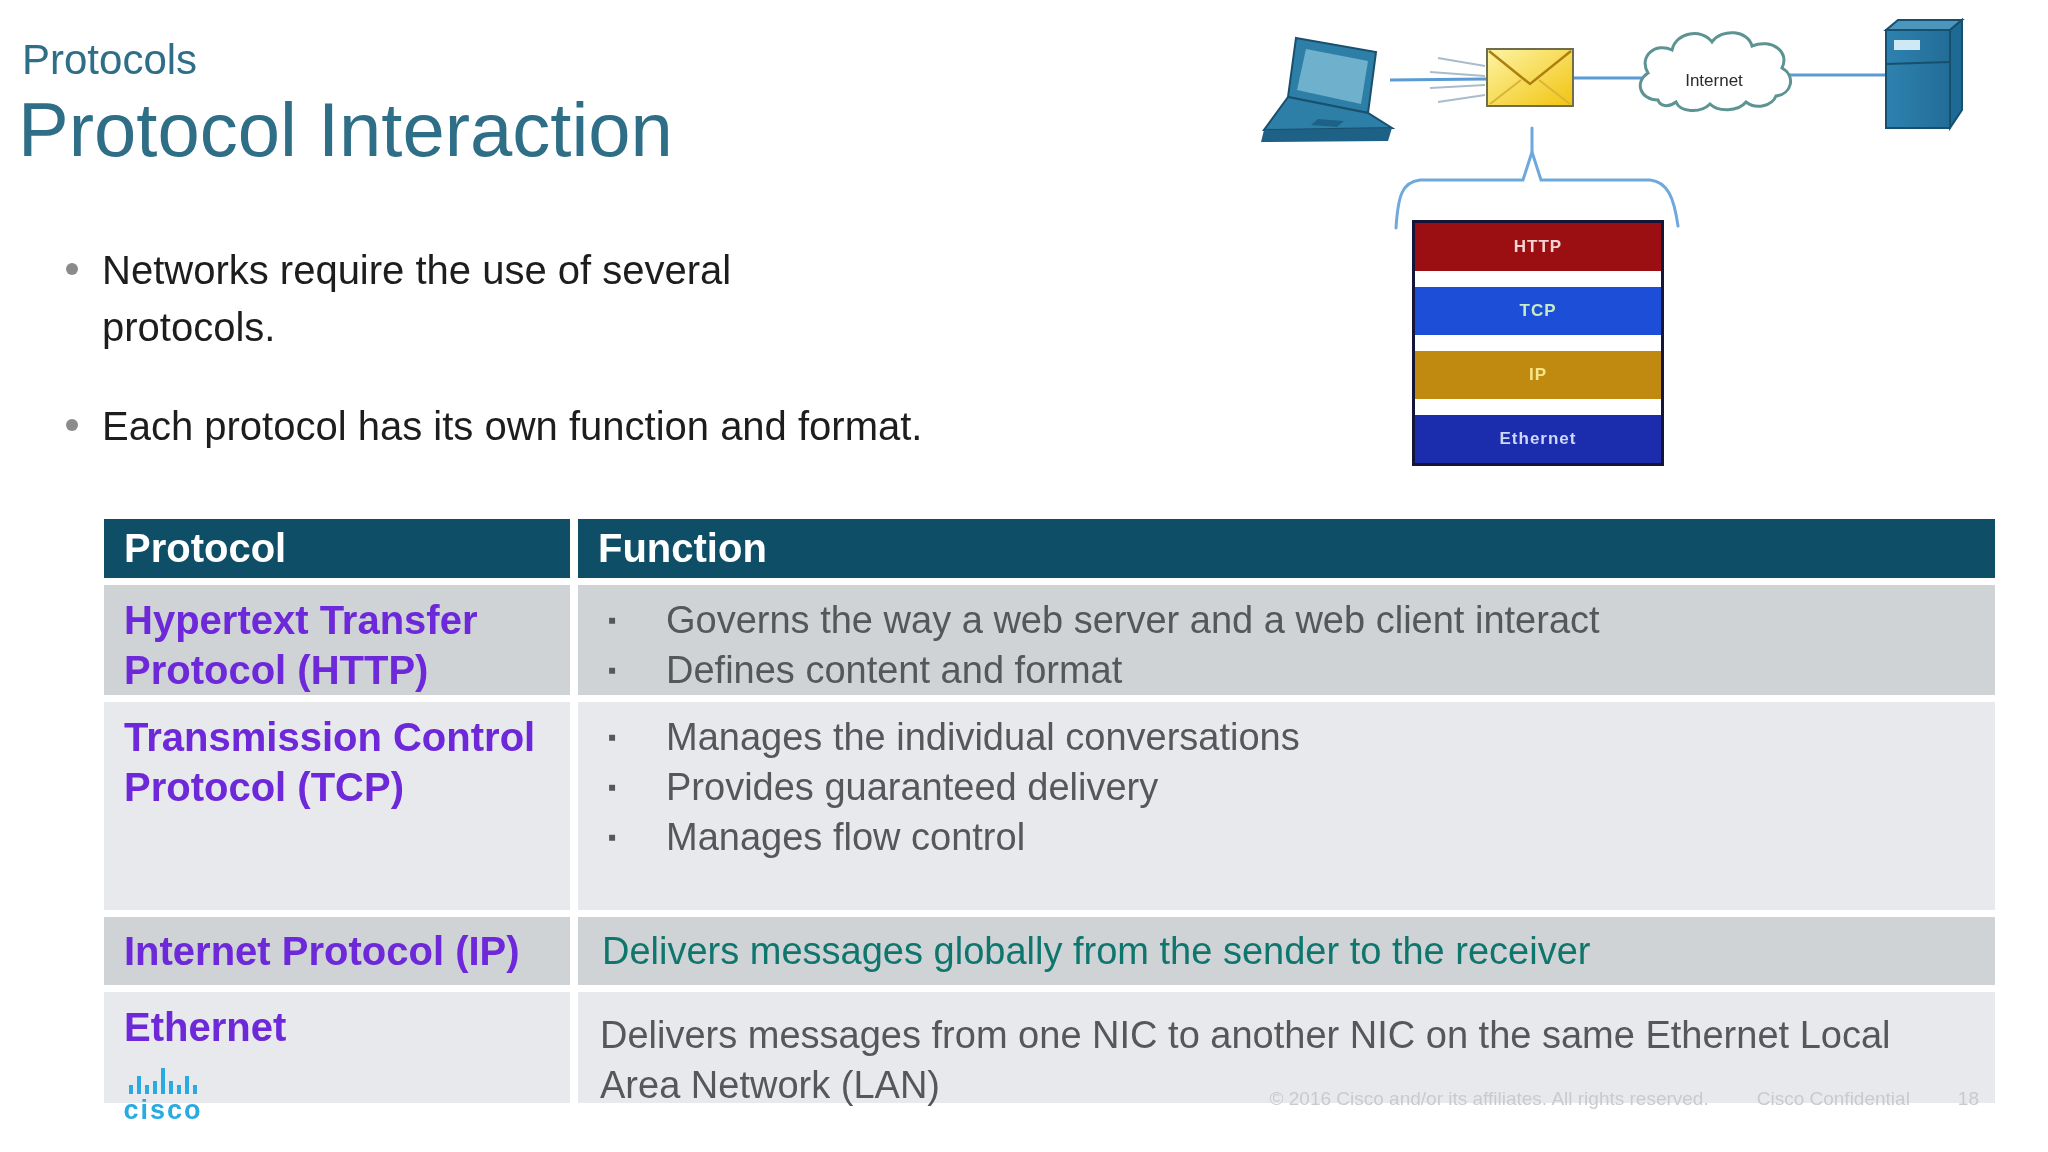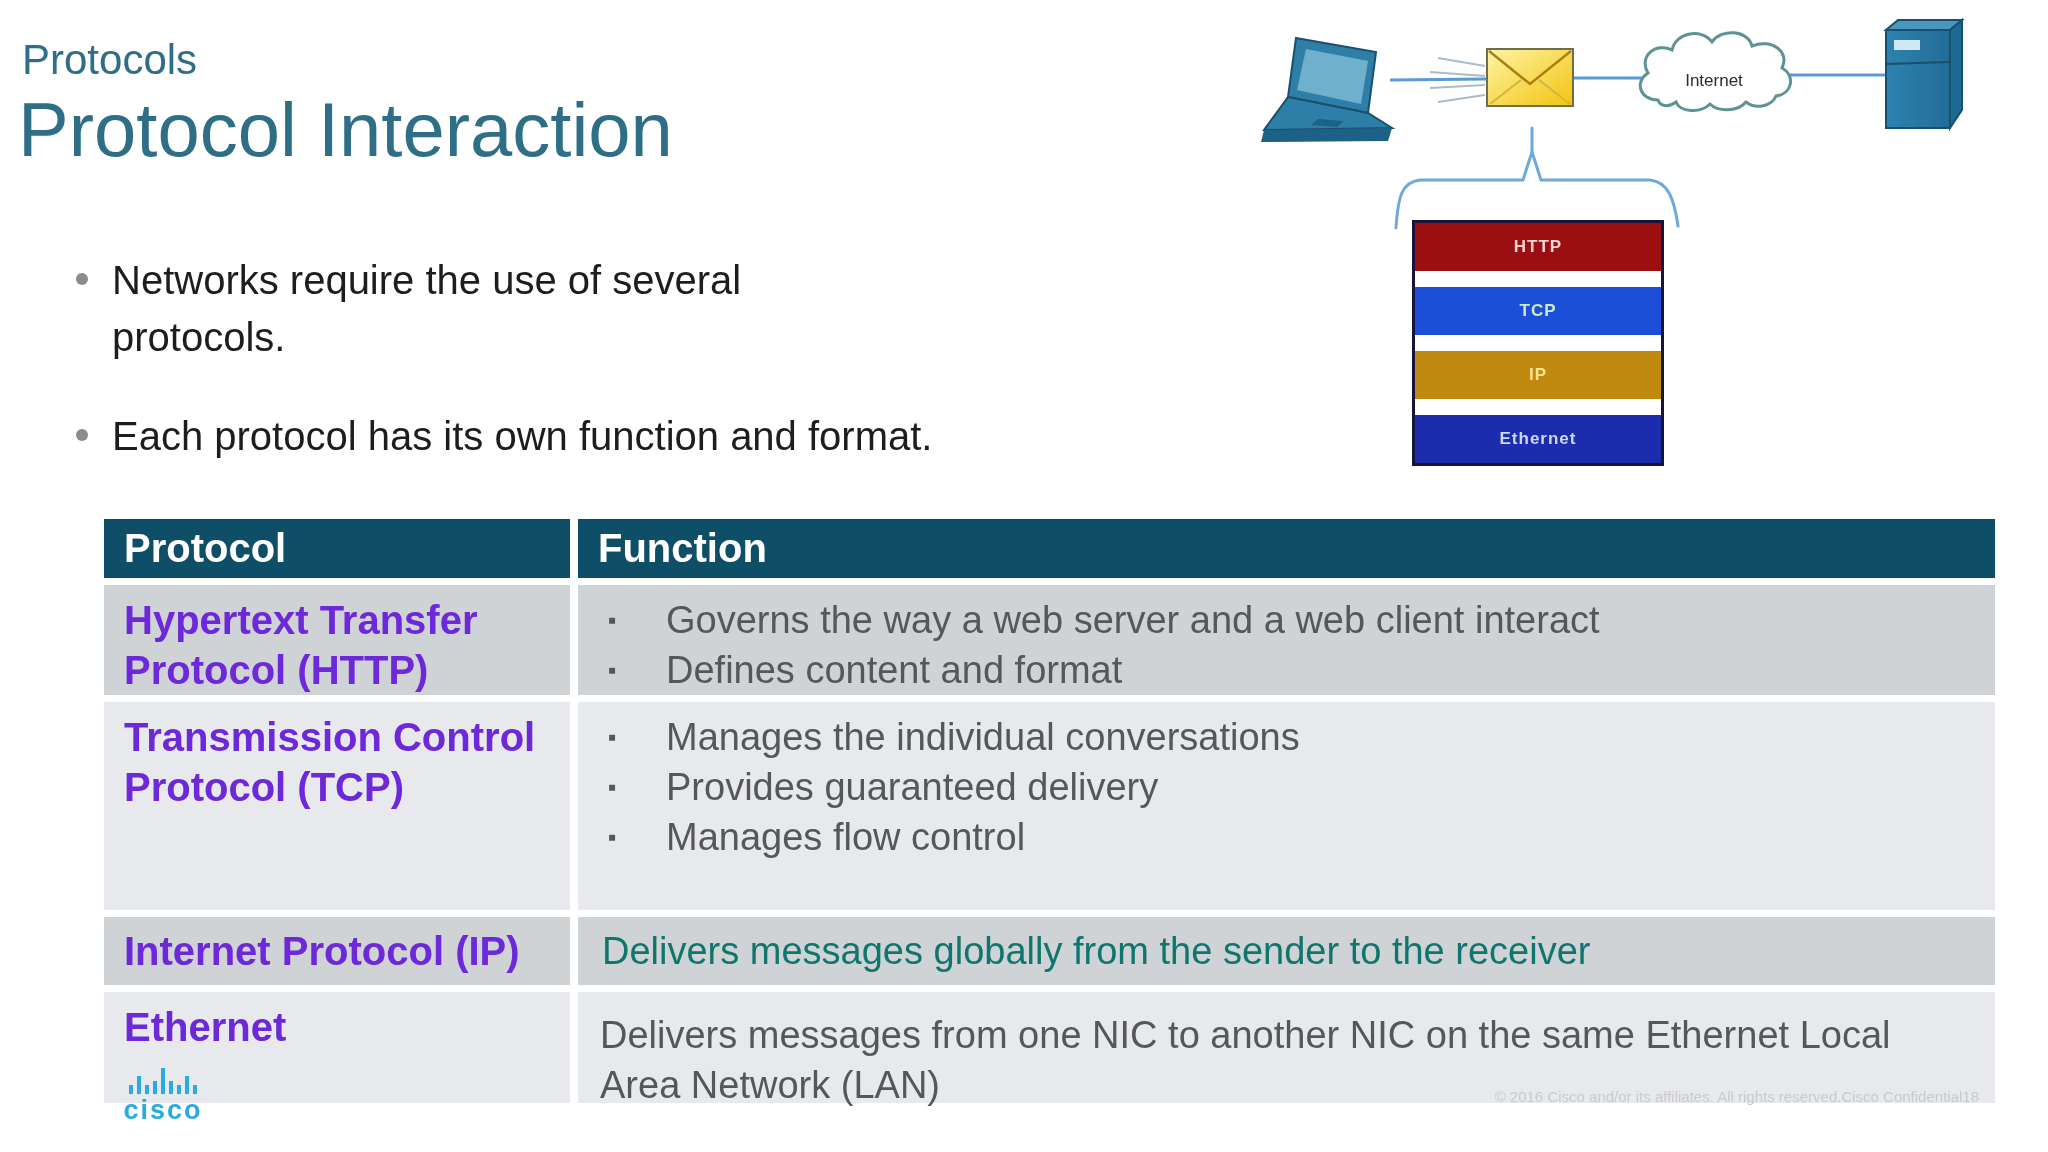--- a/index.html
+++ b/index.html
@@ -4,21 +4,21 @@
 <style>
   html,body{margin:0;padding:0;background:#ffffff;}
   .slide{position:relative;width:2048px;height:1152px;background:#ffffff;overflow:hidden;
          font-family:"Liberation Sans", sans-serif;}
 
   
   .eyebrow{position:absolute;left:22px;top:36px;font-size:42px;color:#2f6e87;}
   .title{position:absolute;left:18px;top:86px;margin:0;font-size:76px;font-weight:400;color:#2f6e87;}
 
   
-  .bullets{position:absolute;left:62px;top:238px;margin:14px;padding:0;list-style:none;}
+  .bullets{position:absolute;left:62px;top:238px;margin:4px;padding:0;list-style:none;}
   .bullets li{display:flex;gap:24px;}
   .bullets li + li{margin-top:42px;}
   .dot{width:12px;height:12px;border-radius:50%;background:#8b8b8b;margin-top:21px;flex:none;}
   .btext{font-size:40px;line-height:57px;color:#1d1d1d;}
   .w1{max-width:740px;}
   .w2{max-width:1200px;}
 
   
   .diagram{position:absolute;left:1240px;top:0;width:808px;height:500px;}
   .inet-label{font-size:17px;fill:#2b2b2b;font-family:"Liberation Sans",sans-serif;}
@@ -54,22 +54,22 @@
   .sq{flex:none;width:58px;padding-left:30px;font-size:24px;line-height:50px;}
   .fplaincell{display:flex;align-items:center;}
   .fplain{padding:0 60px 0 24px;font-size:38px;line-height:50px;color:#0f766e;}
   .fplain-top{padding:10px 60px 0 22px;font-size:38px;line-height:50px;color:#56575b;margin-top:8px;}
 
   
   .logo{position:absolute;left:108px;top:1066px;width:110px;text-align:center;}
   .logobars{display:flex;align-items:flex-end;justify-content:center;gap:4px;height:28px;}
   .bar{width:4px;background:#29abe2;}
   .logotext{font-size:27px;font-weight:bold;color:#29abe2;letter-spacing:2px;margin-top:1px;}
-  .footnote{position:absolute;top:1088px;right:69px;display:flex;
-            font-size:15px;color:#c9cacd;white-space:nowrap;}
+  .footnote{position:absolute;top:1088px;right:69px;display:flex;gap:48px;
+            font-size:19px;color:#c9cacd;white-space:nowrap;}
 </style>
 </head>
 <body>
 
 <div class="slide">
 
   <div class="eyebrow">Protocols</div>
   <h1 class="title">Protocol Interaction</h1>
 
   <ul class="bullets">

